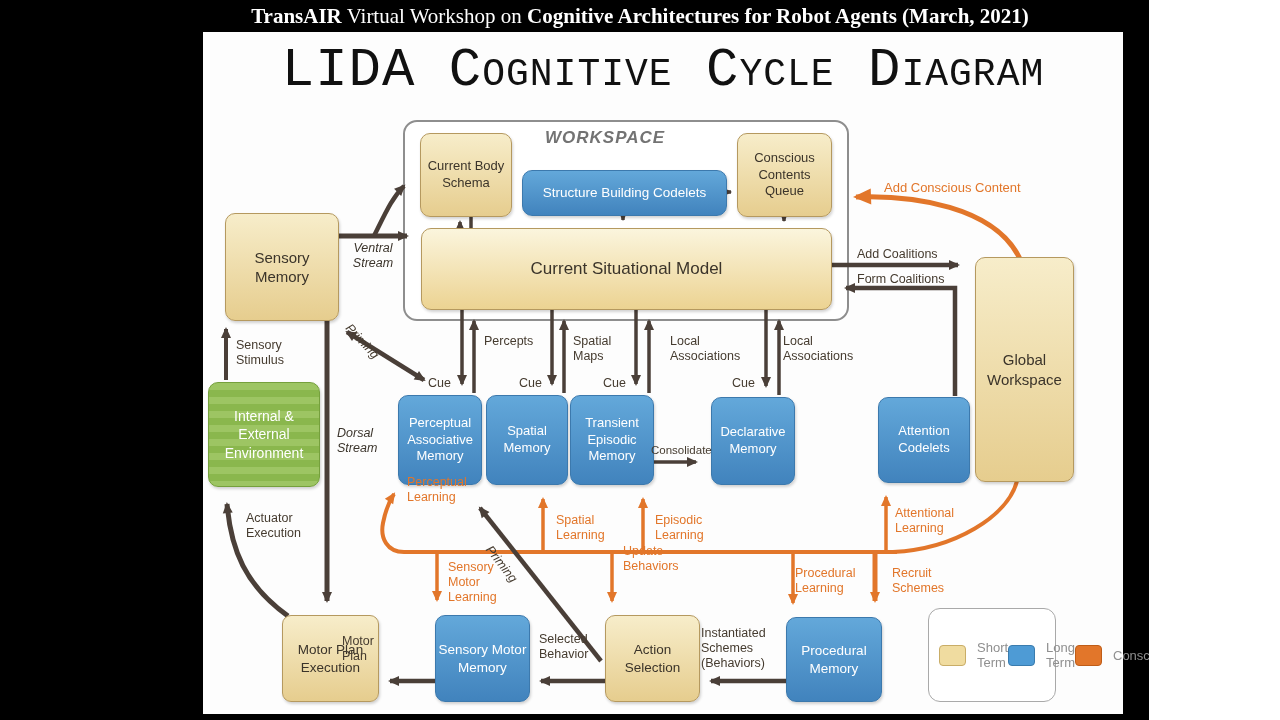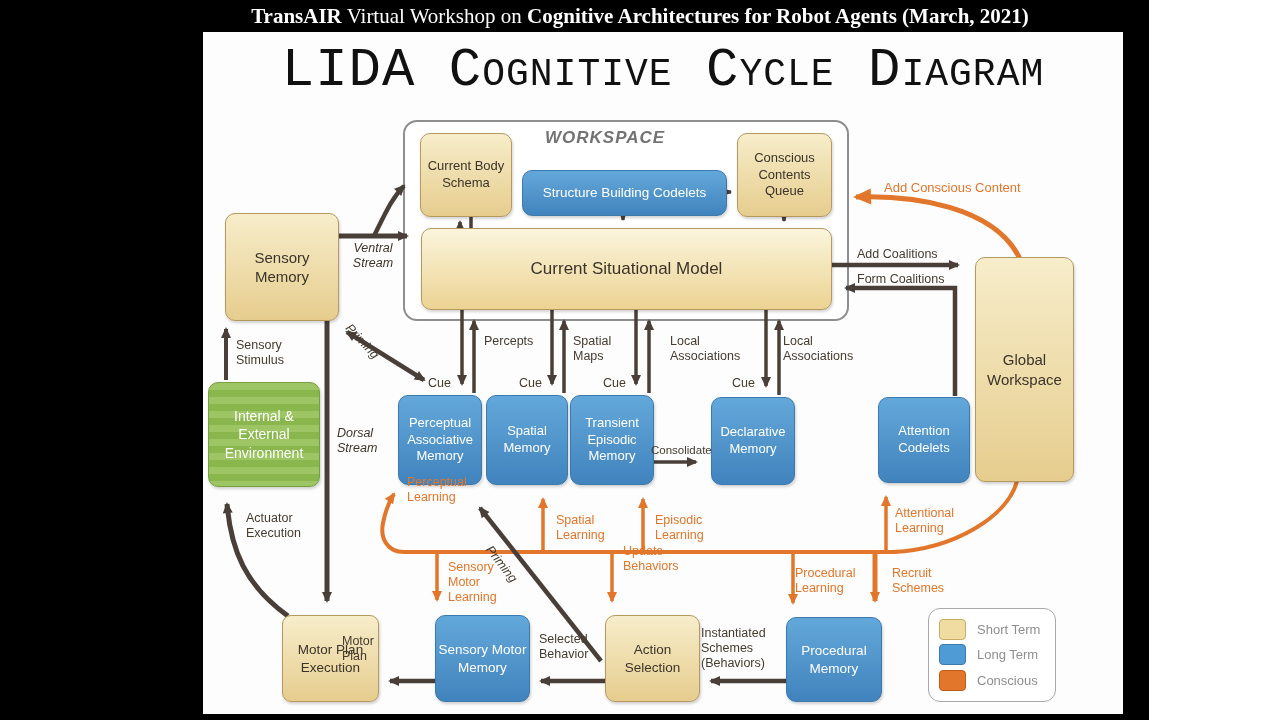--- a/index.html
+++ b/index.html
@@ -30,21 +30,21 @@
   
   .lbl{position:absolute;font-size:12.5px;line-height:1.18;color:#453b2f;}
   .lbl.it{font-style:italic;color:#3c352c;}
   .lbl.ctr{text-align:center;}
   .olbl{position:absolute;font-size:12.5px;line-height:1.2;color:#e2762a;}
   .rot{transform-origin:left top;white-space:nowrap;}
   svg.arrows{position:absolute;left:0;top:0;width:1280px;height:720px;pointer-events:none;}
   
   #legend{position:absolute;left:928px;top:608px;width:128px;height:94px;background:#fff;
           border:1.5px solid #a9a9a9;border-radius:12px;box-sizing:border-box;
-          display:flex;flex-direction:column;justify-content:space-around;padding:8px 10px;}
+          display:flex;flex-direction:row;justify-content:space-around;padding:8px 10px;}
   .leg-row{display:flex;align-items:center;gap:11px;}
   .leg-swatch{width:25px;height:19px;border-radius:4px;flex:0 0 auto;}
   .sw-short{background:#f0dca0;border:1.5px solid #c9ad67;}
   .sw-long{background:#4e9bd5;border:1.5px solid #3a7cae;}
   .sw-con{background:#e2762a;border:1.5px solid #bf5d18;}
   .leg-label{font-size:13px;color:#8f8f8f;}
 </style>
 </head>
 <body>
 

